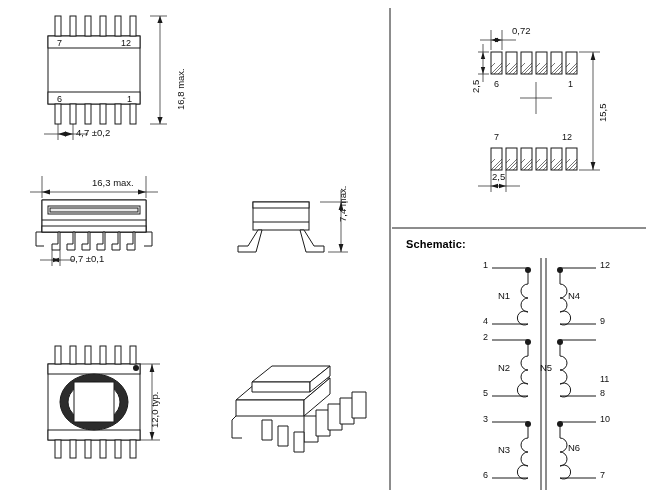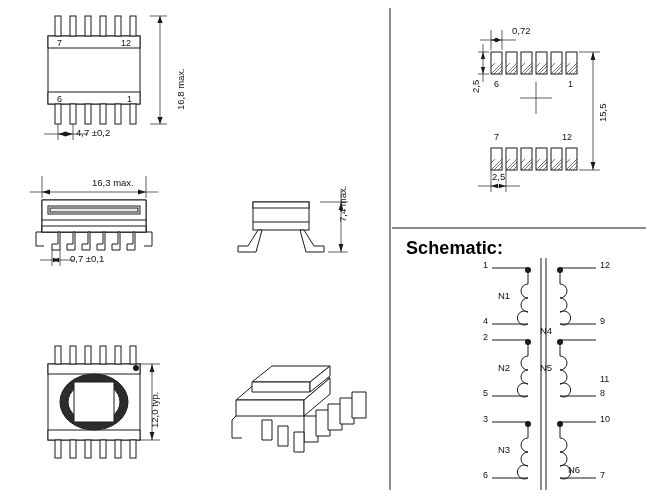--- a/index.html
+++ b/index.html
@@ -33,21 +33,21 @@
     white-space: nowrap;
     line-height: 1;
   }
   .lbl.pin { font-size: 9px; }
   .lbl.rot {
     transform-origin: 0 0;
     transform: rotate(-90deg);
   }
   .title {
     position: absolute;
-    font-size: 18px;
+    font-size: 11px;
     font-weight: bold;
     color: #000;
     letter-spacing: 0.1px;
   }
 </style>
 </head>
 <body>
 
 <div class="sheet">
 
@@ -323,17 +323,17 @@
   <div class="lbl pin" style="left:600px; top:261px;">12</div>
   <div class="lbl pin" style="left:600px; top:317px;">9</div>
   <div class="lbl pin" style="left:600px; top:333px;margin-top:42px;">11</div>
   <div class="lbl pin" style="left:600px; top:389px;">8</div>
   <div class="lbl pin" style="left:600px; top:415px;text-align:right;">10</div>
   <div class="lbl pin" style="left:600px; top:471px;">7</div>
 
   <div class="lbl" style="left:498px; top:291px;">N1</div>
   <div class="lbl" style="left:498px; top:363px;">N2</div>
   <div class="lbl" style="left:498px; top:445px;">N3</div>
-  <div class="lbl" style="left:540px; top:291px;margin-top:35px;">N4</div>
+  <div class="lbl" style="left:568px; top:291px;">N4</div>
   <div class="lbl" style="left:540px; top:363px;">N5</div>
-  <div class="lbl" style="left:568px; top:465px;">N6</div>
+  <div class="lbl" style="left:568px; top:443px;">N6</div>
 
 </div>
 
 </body></html>

